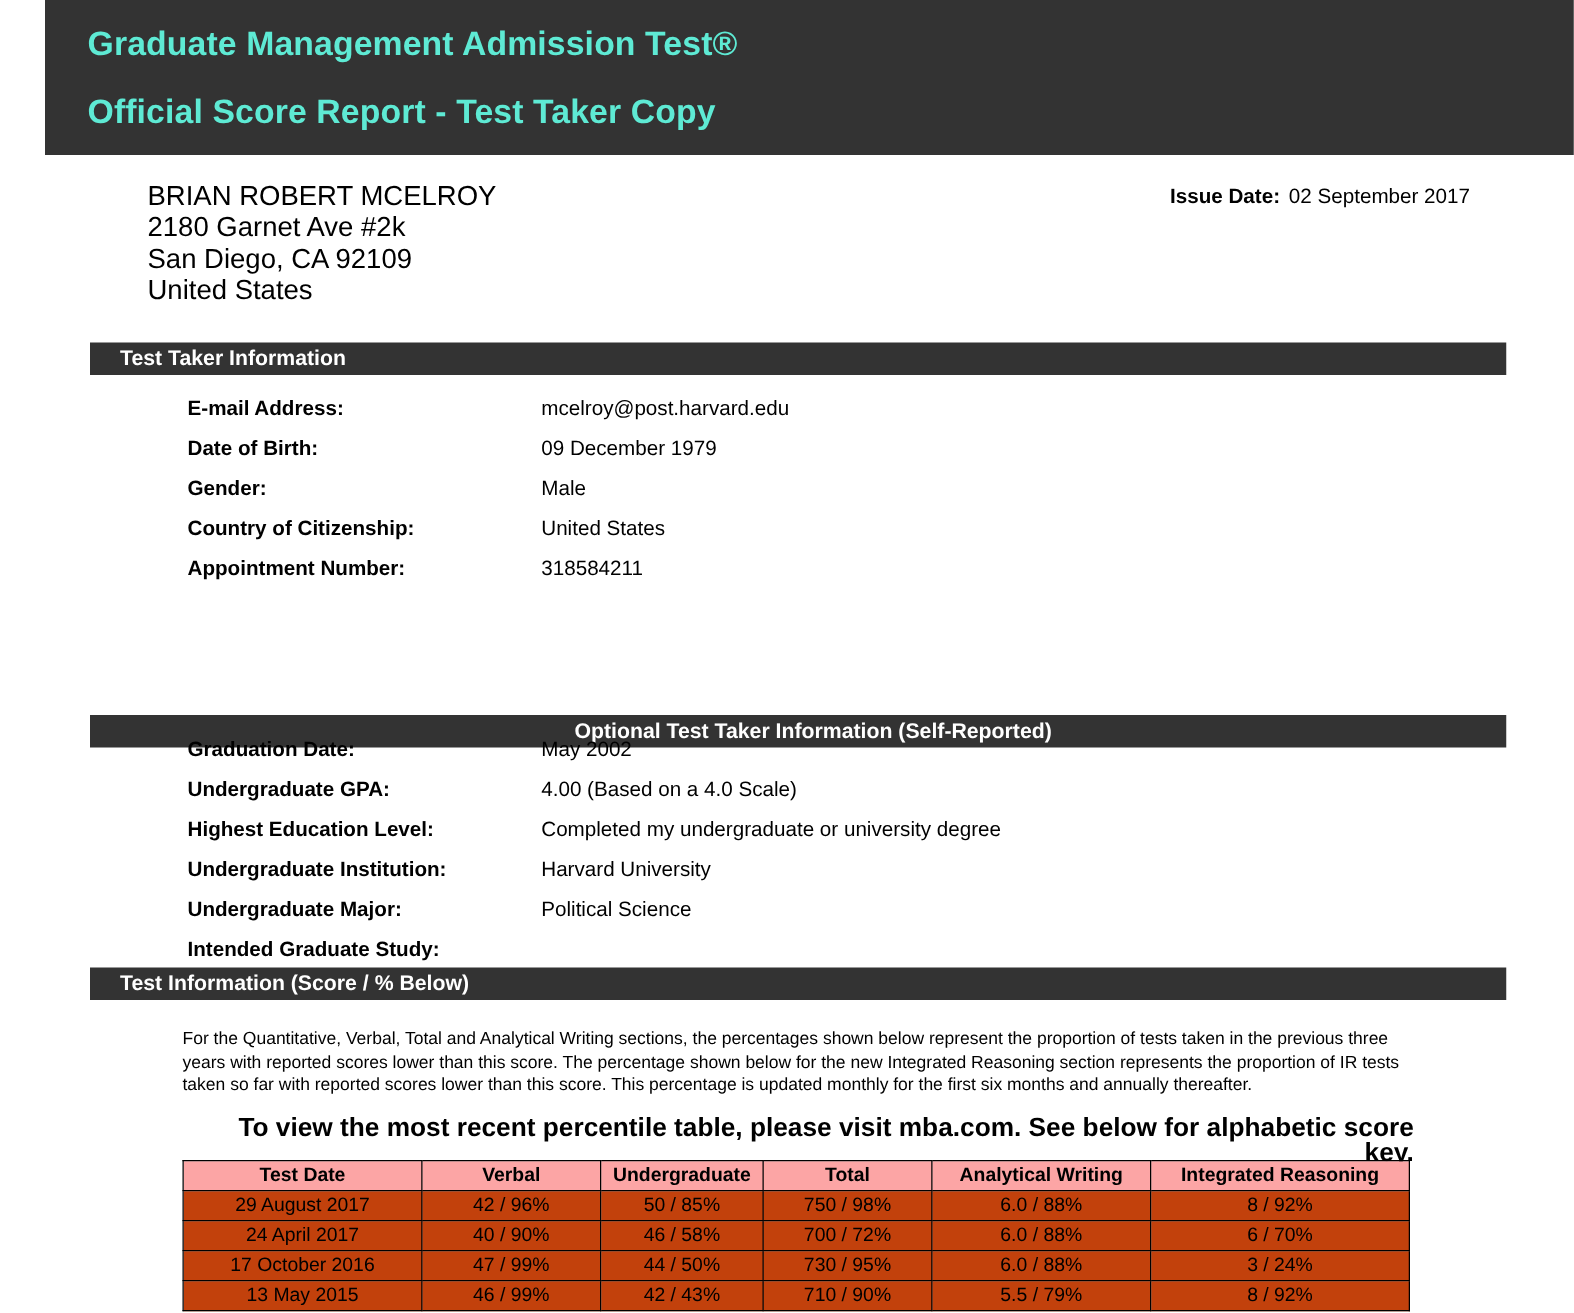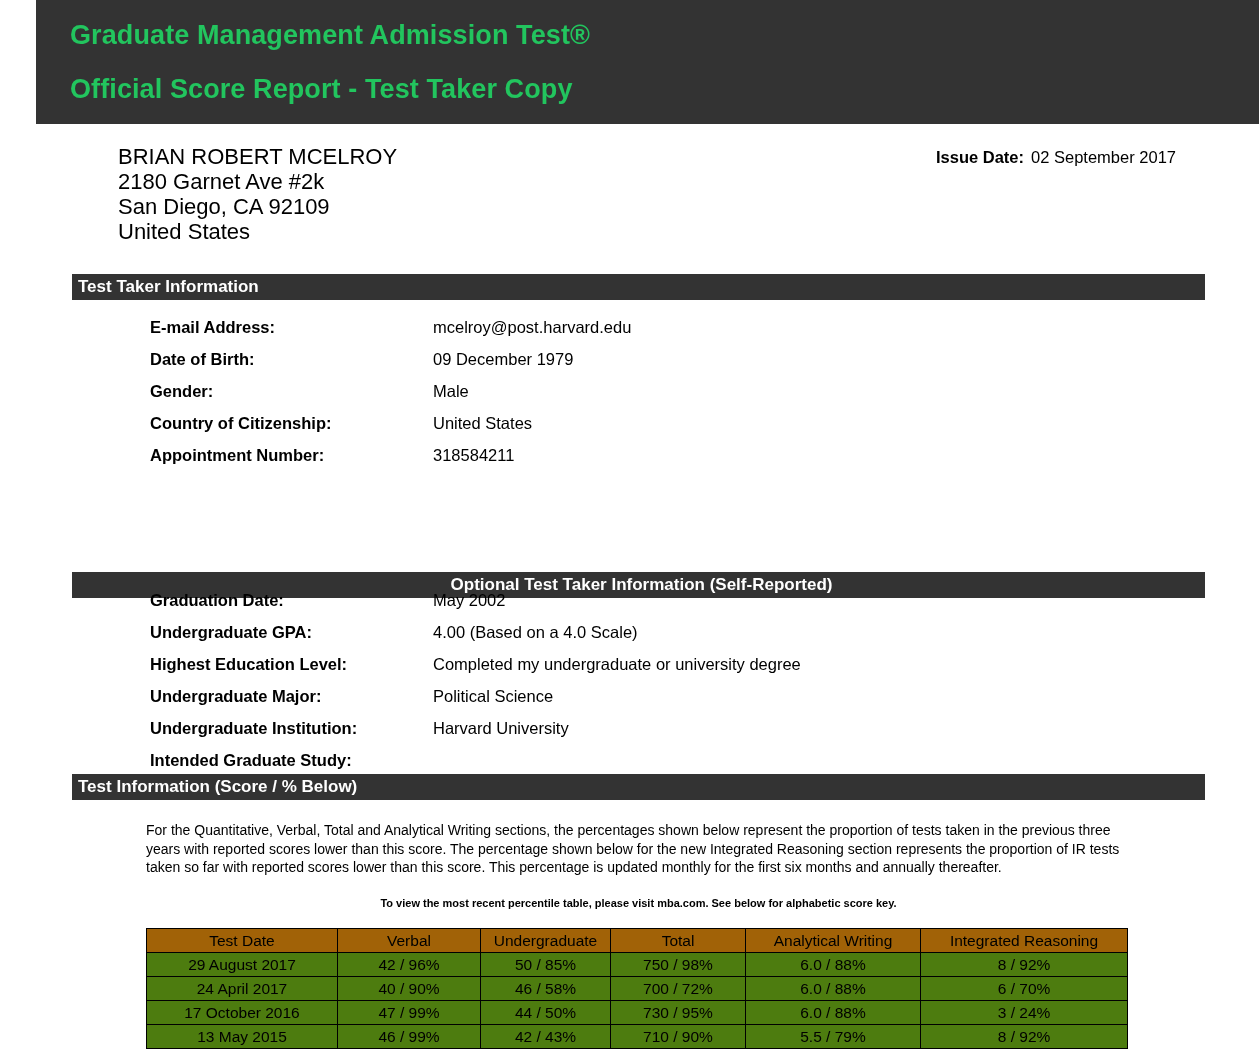--- a/index.html
+++ b/index.html
@@ -21,21 +21,21 @@
     position: absolute;
     left: 36px;
     top: 0;
     width: 1223px;
     height: 124px;
     background: #333333;
     box-sizing: border-box;
     padding: 8px 0 0 34px;
   }
   .title-line {
-    color: #22c55e;
+    color: #5eead4;
     font-weight: bold;
     font-size: 27px;
     line-height: 54px;
     letter-spacing: 0.1px;
     white-space: nowrap;
   }
 
   
   .addr-block {
     position: absolute;
@@ -70,21 +70,21 @@
     width: 1133px;
     height: 26px;
     background: #333333;
     box-sizing: border-box;
   }
   .section-bar-label {
     color: #ffffff;
     font-weight: bold;
     font-size: 17px;
     line-height: 26px;
-    padding-left: 6px;
+    padding-left: 24px;
     white-space: nowrap;
     display: block;
   }
 
   
   .info-rows {
     position: absolute;
     left: 150px;
   }
   .info-row {
@@ -113,23 +113,23 @@
     width: 985px;
   }
   .para-text {
     font-size: 14px;
     line-height: 18.6px;
     text-align: left;
   }
   .para-emphasis {
     display: block;
     margin-top: 16px;
-    text-align: center;
-    font-weight: bold;
-    font-size: 11px;
+    text-align: right;
+    font-weight: bold;
+    font-size: 21px;
     line-height: 20px;
   }
 
   
   .score-table {
     position: absolute;
     left: 146px;
     top: 928px;
     width: 981px;
     border-collapse: collapse;
@@ -138,25 +138,25 @@
   .score-table th,
   .score-table td {
     border: 1px solid #000000;
     text-align: center;
     font-size: 15.5px;
     height: 23px;
     padding: 0;
     white-space: nowrap;
   }
   .score-table th {
-    background: #a16207;
-    font-weight: normal;
+    background: #fca5a5;
+    font-weight: bold;
   }
   .score-table td {
-    background: #4d7c0f;
+    background: #c2410c;
     font-weight: normal;
     margin-top: 47px;
   }
   .score-table .col-date   { width: 191px; }
   .score-table .col-verbal { width: 143px; }
   .score-table .col-quant  { width: 130px; }
   .score-table .col-total  { width: 135px; }
   .score-table .col-aw     { width: 175px; }
   .score-table .col-ir     { width: 207px; }
 </style>
@@ -215,26 +215,26 @@
   </div>
   <div class="info-row">
     <span class="info-label">Undergraduate GPA:</span>
     <span class="info-value">4.00 (Based on a 4.0 Scale)</span>
   </div>
   <div class="info-row">
     <span class="info-label">Highest Education Level:</span>
     <span class="info-value">Completed my undergraduate or university degree</span>
   </div>
   <div class="info-row">
+    <span class="info-label">Undergraduate Institution:</span>
+    <span class="info-value">Harvard University</span>
+  </div>
+  <div class="info-row">
     <span class="info-label">Undergraduate Major:</span>
     <span class="info-value">Political Science</span>
-  </div>
-  <div class="info-row">
-    <span class="info-label">Undergraduate Institution:</span>
-    <span class="info-value">Harvard University</span>
   </div>
   <div class="info-row">
     <span class="info-label">Intended Graduate Study:</span>
     <span class="info-value"></span>
   </div>
 </div>
 
 <div class="section-bar" style="top:774px;">
   <span class="section-bar-label">Test Information (Score / % Below)</span>
 </div>

